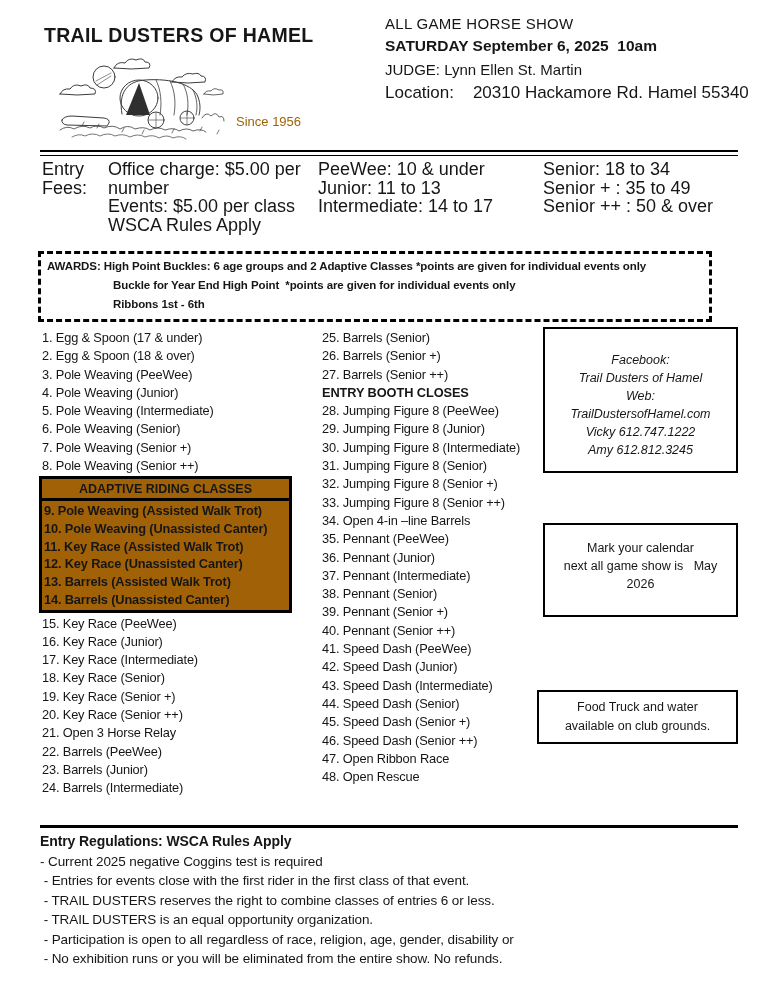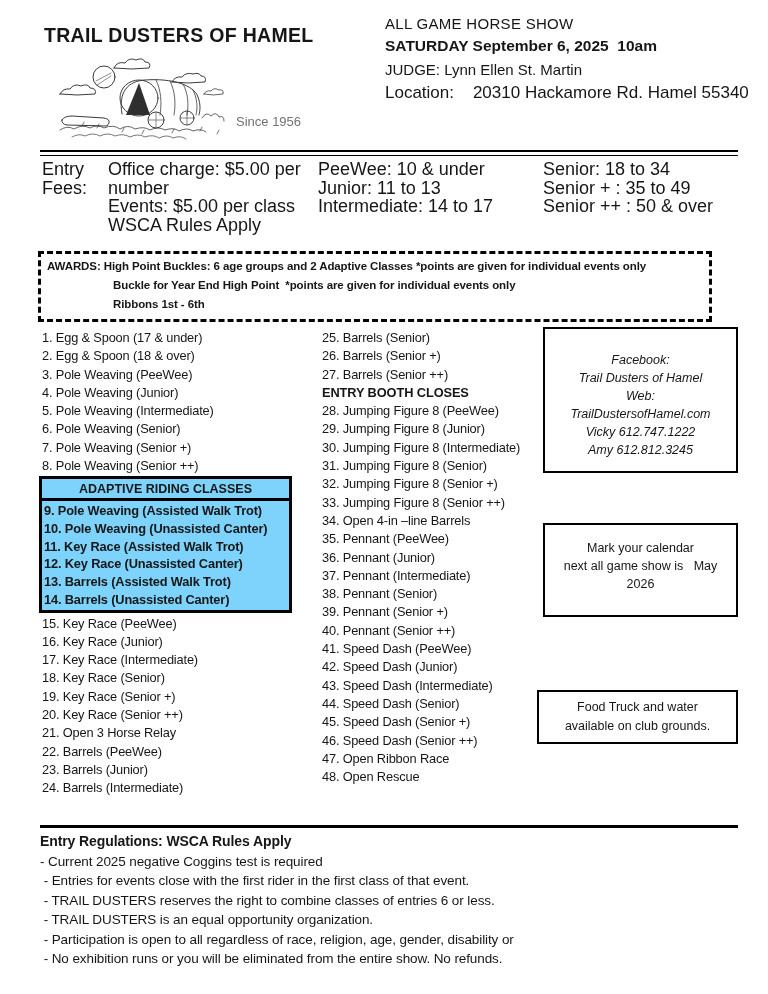--- a/index.html
+++ b/index.html
@@ -11,21 +11,21 @@
     color:#161616;
     overflow:hidden;
     margin:0 auto;
   }
   [data-bind], .event-item, .fee-line, .side-line, .reg-item, .awards-line{white-space:pre-wrap;}
 
   
   .header{position:relative;height:150px;}
   .org-title{position:absolute;left:44px;top:24px;font-size:19.5px;font-weight:bold;letter-spacing:.3px;}
   .wagon{position:absolute;left:52px;top:54px;width:186px;height:90px;}
-  .since{position:absolute;left:236px;top:114px;font-size:13px;color:#737373;}
+  .since{position:absolute;left:236px;top:114px;font-size:13px;color:#a16207;}
   .show-info{position:absolute;left:385px;top:16px;line-height:1;}
   .show-title{font-size:15px;letter-spacing:.3px;margin-bottom:7px;}
   .show-datetime{font-size:15.5px;font-weight:bold;margin-bottom:8px;}
   .show-judge{font-size:15px;margin-bottom:7px;}
   .show-location{font-size:17px;}
 
   
   .fees-rule{margin:0 30px 0 40px;height:3px;border-top:2px solid #000;border-bottom:1px solid #000;}
   .fees{display:flex;margin:4px 30px 0 42px;font-size:18px;line-height:18.5px;}
   .fees-col-label{width:66px;}
@@ -43,21 +43,21 @@
   .awards-indent{padding-left:66px;}
 
   
   .columns{display:flex;margin:7px 30px 0 42px;}
   .col-events1{width:280px;}
   .col-events2{width:221px;}
   .col-side{flex:1;}
   .event-item{font-size:12.8px;line-height:18.3px;letter-spacing:-.15px;white-space:nowrap;}
   .booth-note{font-size:12.8px;line-height:18.3px;font-weight:bold;letter-spacing:-.1px;}
 
-  .adaptive-box{width:247px;border:3px solid #000;background:#7dd3fc;margin:1px 0 2px -3px;}
+  .adaptive-box{width:247px;border:3px solid #000;background:#a16207;margin:1px 0 2px -3px;}
   .adaptive-title{
     text-align:center;font-weight:bold;font-size:12.5px;line-height:16px;
     padding:2px 0 1px 0;border-bottom:3px solid #000;
   }
   .adaptive-items{padding:1px 0 1px 2px;}
   .adaptive-item{font-weight:bold;line-height:17.7px;}
 
   .side-box{border:2.5px solid #000;text-align:center;font-size:12.5px;line-height:18px;background:#fff;}
   .contact-box{margin-top:-2px;padding:22px 2px 12px 2px;font-style:italic;}
   .calendar-box{margin-top:50px;padding:14px 2px 22px 2px;}

